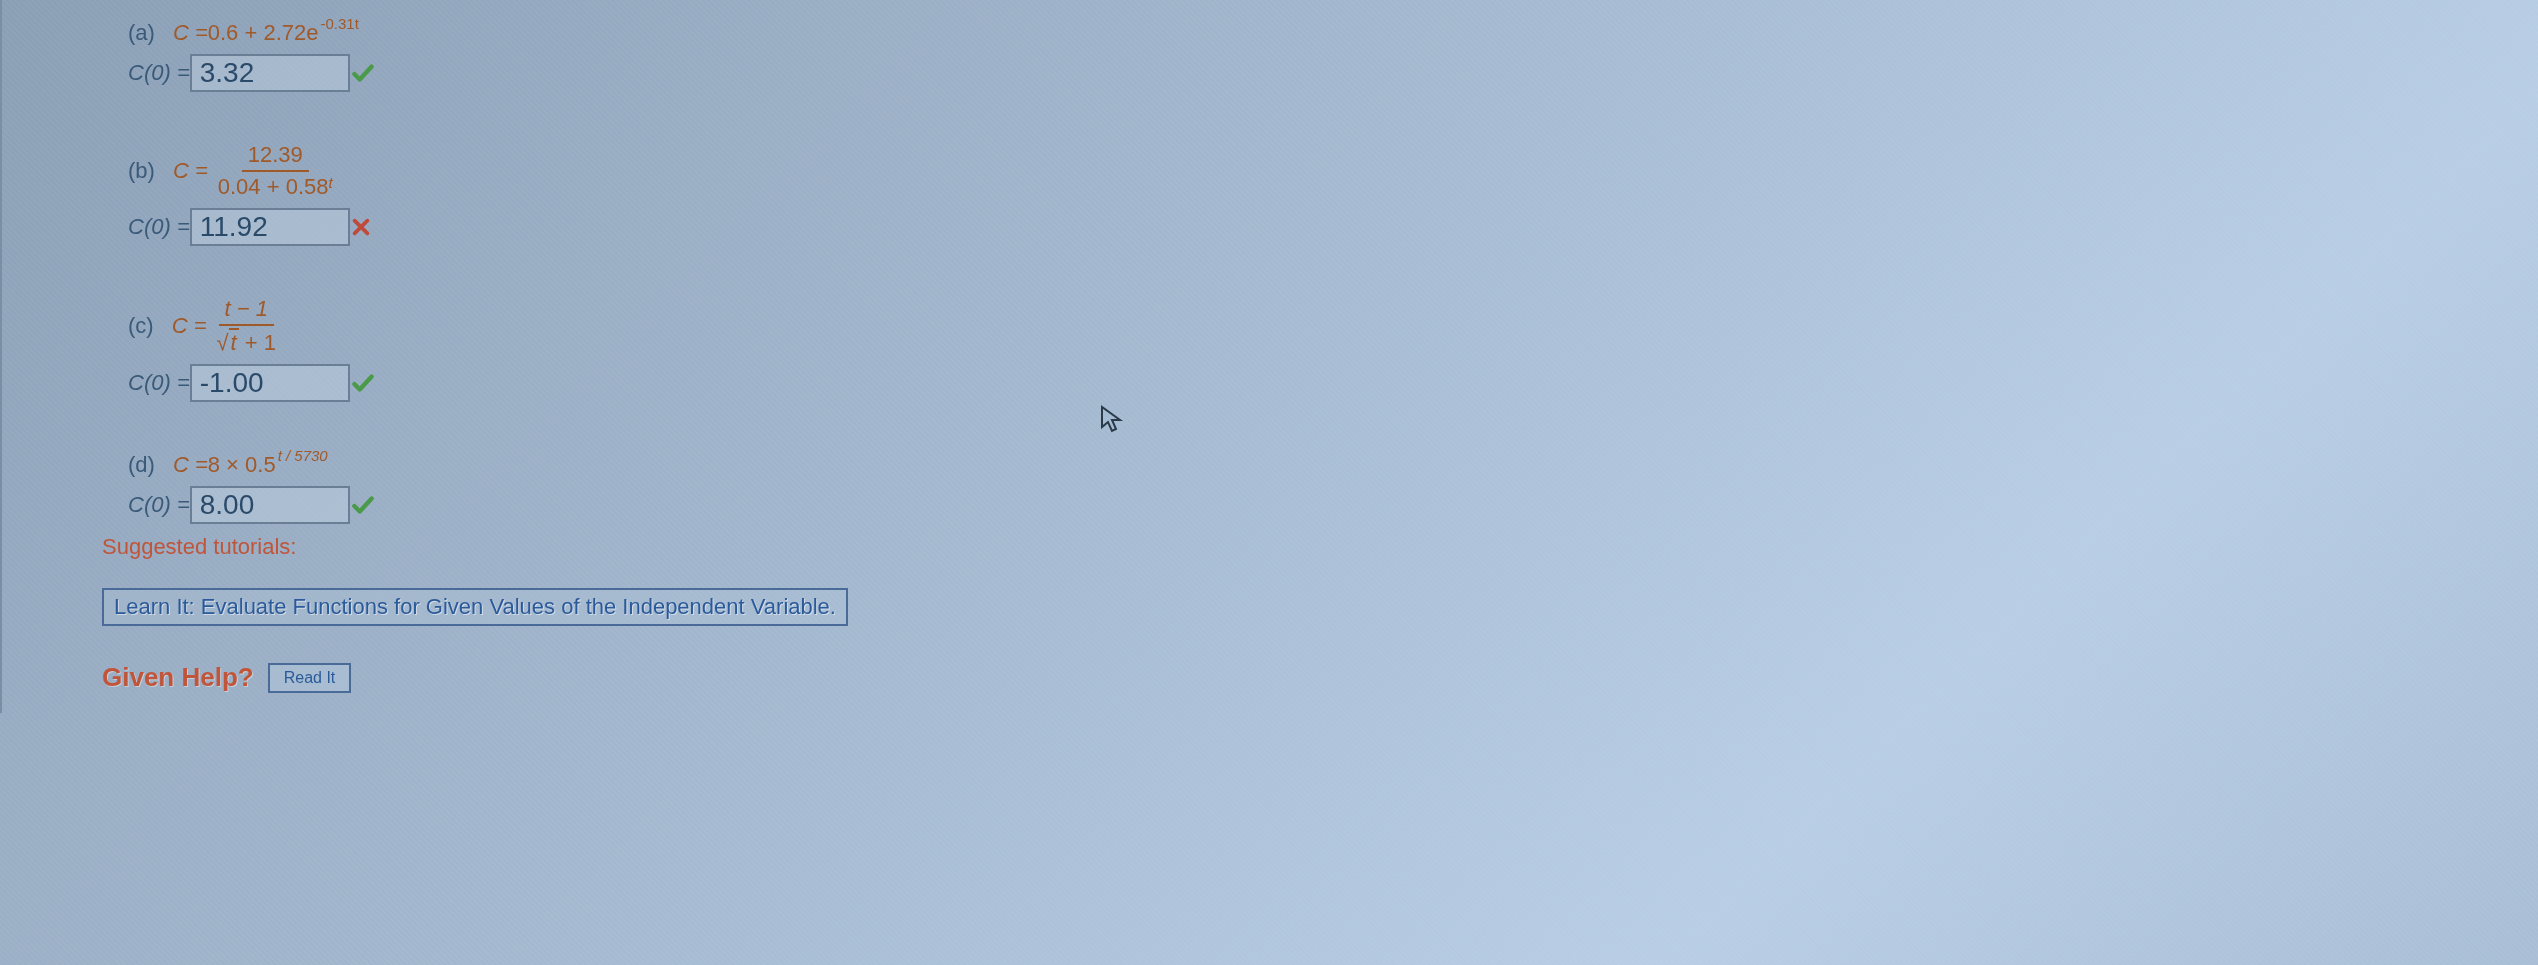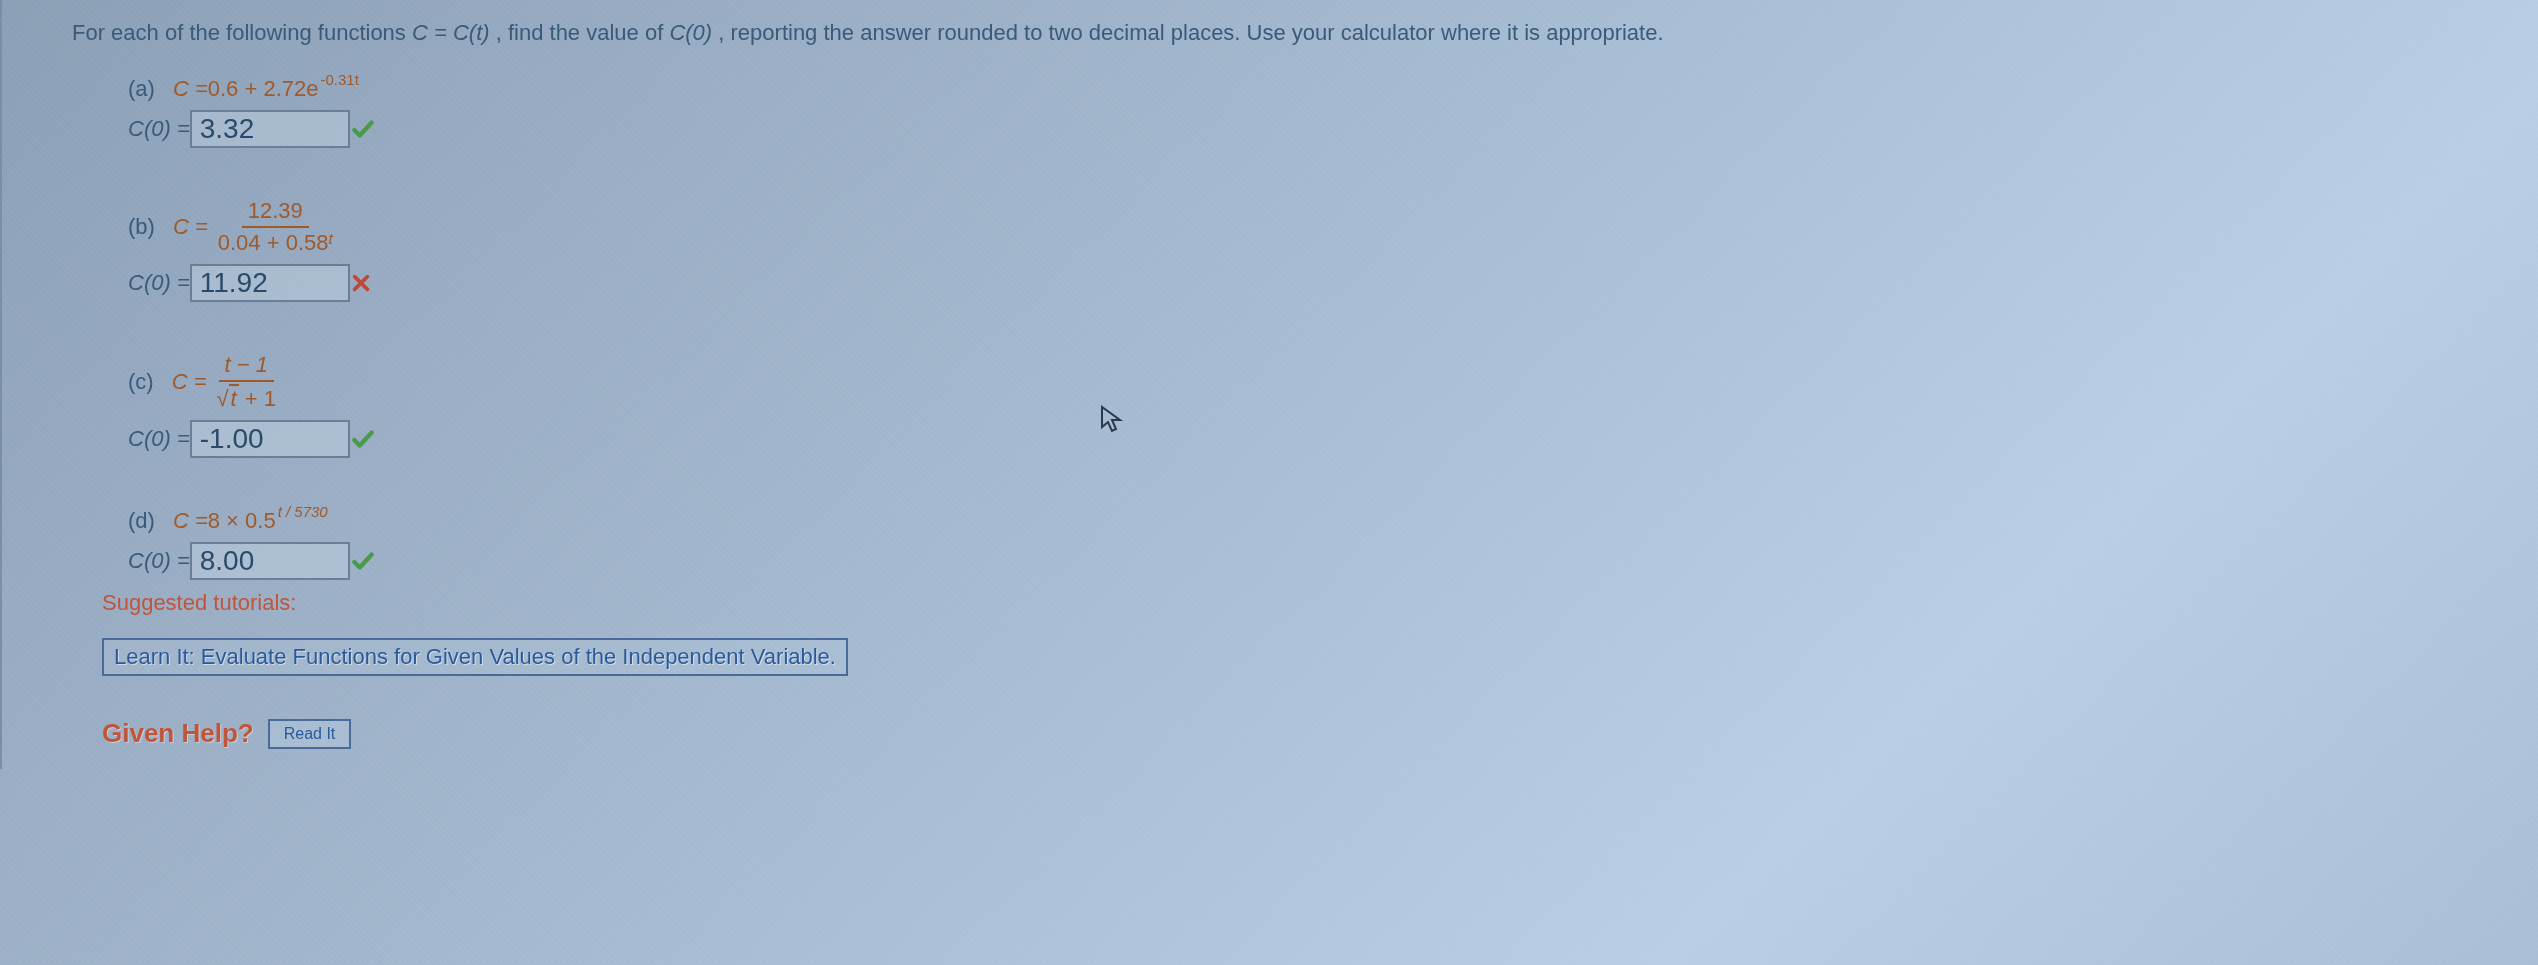--- a/index.html
+++ b/index.html
@@ -111,30 +111,30 @@
       width: 22px;
       height: 22px;
     }
     .suggested {
       margin-left: 30px;
       margin-top: -10px;
     }
     .suggested-title {
       font-size: 22px;
       color: #c0553a;
-      margin-bottom: 22px;
+      margin-bottom: 28px;
     }
     .tutorial-link {
       display: inline-block;
       border: 2px solid #4a6a9a;
       padding: 4px 10px;
       font-size: 22px;
       color: #2a5a9a;
       background: rgba(180,200,220,0.3);
-      margin-bottom: 28px;
+      margin-bottom: 22px;
       cursor: pointer;
       text-shadow: 1px 1px 0 rgba(255,255,255,0.5);
     }
     .need-help {
       margin-left: 30px;
       margin-top: 14px;
       display: flex;
       align-items: center;
       gap: 14px;
     }
@@ -170,27 +170,20 @@
       width: 24px;
       height: 28px;
       pointer-events: none;
     }
   </style>
 </head>
 <body>
 
 <div class="content">
 
-  <div class="prompt">
-    <span>For each of the following functions </span>
-    <span class="italic">C = C(t)</span>
-    <span>, find the value of </span>
-    <span class="italic">C(0)</span>
-    <span>, reporting the answer rounded to two decimal places. Use your calculator where it is appropriate.</span>
-  </div>
 
   <div class="part">
     <div class="part-row">
       <span class="part-label">(a)</span>
       <span class="formula">
         <span>C = </span>
         <span class="norm">0.6 + 2.72e</span>
         <span class="exp norm"> -0.31t</span>
       </span>
     </div>

